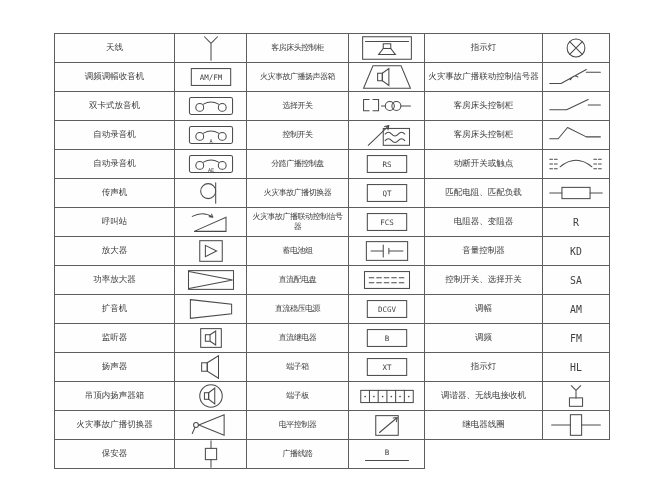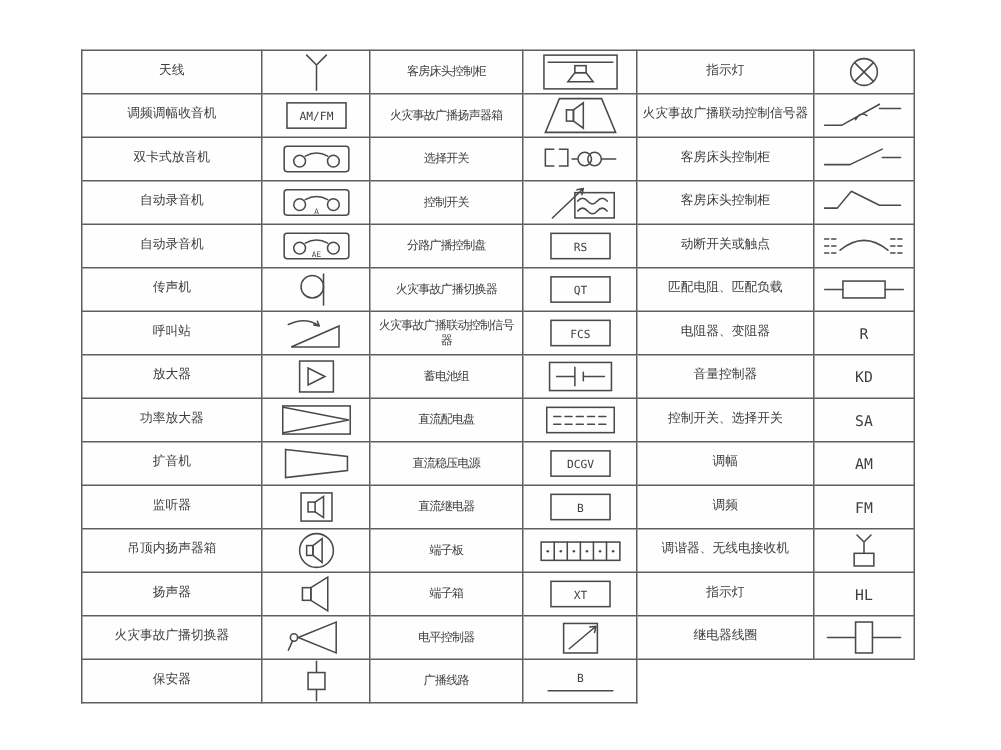--- a/index.html
+++ b/index.html
@@ -287,20 +287,42 @@
             </svg>
           </td>
           <td class="label col4">调频</td>
           <td class="symbol col5">
             <svg viewBox="0 0 64 28" width="60" height="28">
               <text x="32" y="18" text-anchor="middle" font-size="10.5">FM</text>
             </svg>
           </td>
         </tr>
         <tr>
+          <td class="label col0">扬声器</td>
+          <td class="symbol col1">
+            <svg viewBox="0 0 64 28" width="60" height="28">
+              <rect x="22" y="9.5" width="6" height="9"></rect>
+              <path d="M28 9.5 L40 2 V26 L28 18.5 Z"></path>
+            </svg>
+          </td>
+          <td class="label col2">端子箱</td>
+          <td class="symbol col3">
+            <svg viewBox="0 0 64 28" width="60" height="28">
+              <rect x="11" y="5" width="42" height="18"></rect>
+              <text x="32" y="17.5" text-anchor="middle" font-size="8">XT</text>
+            </svg>
+          </td>
+          <td class="label col4">指示灯</td>
+          <td class="symbol col5">
+            <svg viewBox="0 0 64 28" width="60" height="28">
+              <text x="32" y="18" text-anchor="middle" font-size="10.5">HL</text>
+            </svg>
+          </td>
+        </tr>
+        <tr>
           <td class="label col0">吊顶内扬声器箱</td>
           <td class="symbol col1">
             <svg viewBox="0 0 64 28" width="60" height="28">
               <circle cx="32" cy="14" r="12"></circle>
               <rect x="25" y="10.5" width="4.5" height="7"></rect>
               <path d="M29.5 10.5 L36 5.5 V22.5 L29.5 17.5 Z"></path>
             </svg>
           </td>
           <td class="label col2">端子板</td>
           <td class="symbol col3">
@@ -317,42 +339,20 @@
           </td>
           <td class="label col4">调谐器、无线电接收机</td>
           <td class="symbol col5">
             <svg viewBox="0 0 64 28" width="60" height="28">
               <path d="M32 16 V8 M32 8 L27 3 M32 8 L37 3"></path>
               <rect x="25" y="16" width="14" height="9"></rect>
             </svg>
           </td>
         </tr>
         <tr>
-          <td class="label col0">扬声器</td>
-          <td class="symbol col1">
-            <svg viewBox="0 0 64 28" width="60" height="28">
-              <rect x="22" y="9.5" width="6" height="9"></rect>
-              <path d="M28 9.5 L40 2 V26 L28 18.5 Z"></path>
-            </svg>
-          </td>
-          <td class="label col2">端子箱</td>
-          <td class="symbol col3">
-            <svg viewBox="0 0 64 28" width="60" height="28">
-              <rect x="11" y="5" width="42" height="18"></rect>
-              <text x="32" y="17.5" text-anchor="middle" font-size="8">XT</text>
-            </svg>
-          </td>
-          <td class="label col4">指示灯</td>
-          <td class="symbol col5">
-            <svg viewBox="0 0 64 28" width="60" height="28">
-              <text x="32" y="18" text-anchor="middle" font-size="10.5">HL</text>
-            </svg>
-          </td>
-        </tr>
-        <tr>
           <td class="label col0">火灾事故广播切换器</td>
           <td class="symbol col1">
             <svg viewBox="0 0 64 28" width="60" height="28">
               <circle cx="16" cy="14" r="2.6"></circle>
               <path d="M19 14 L46 3 L46 25 Z"></path>
               <path d="M15 16.4 L12 23"></path>
             </svg>
           </td>
           <td class="label col2">电平控制器</td>
           <td class="symbol col3">

